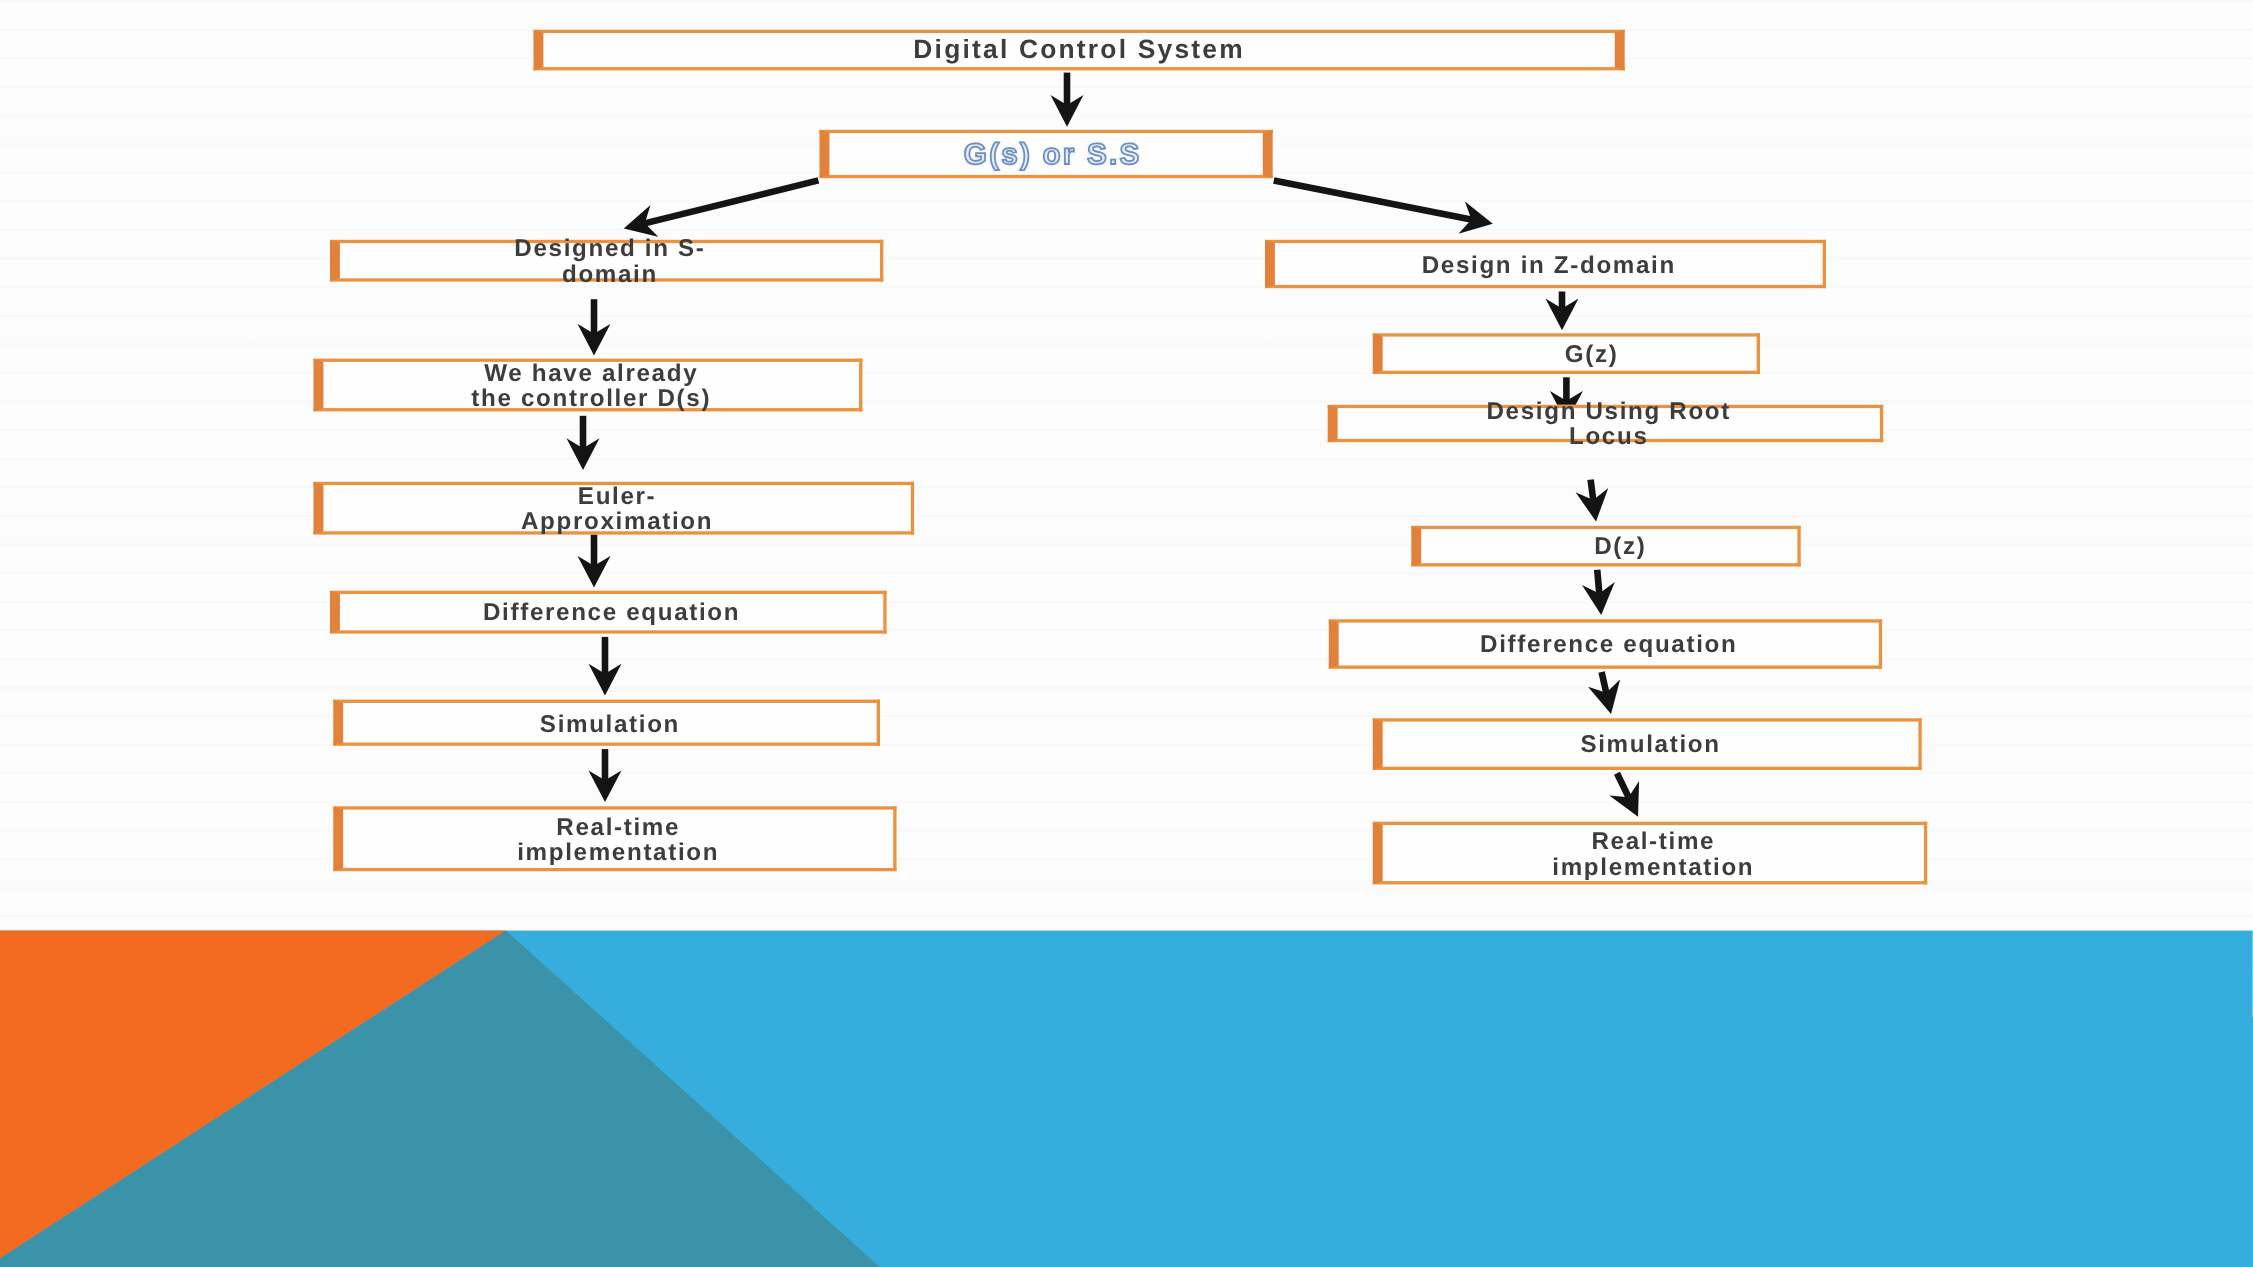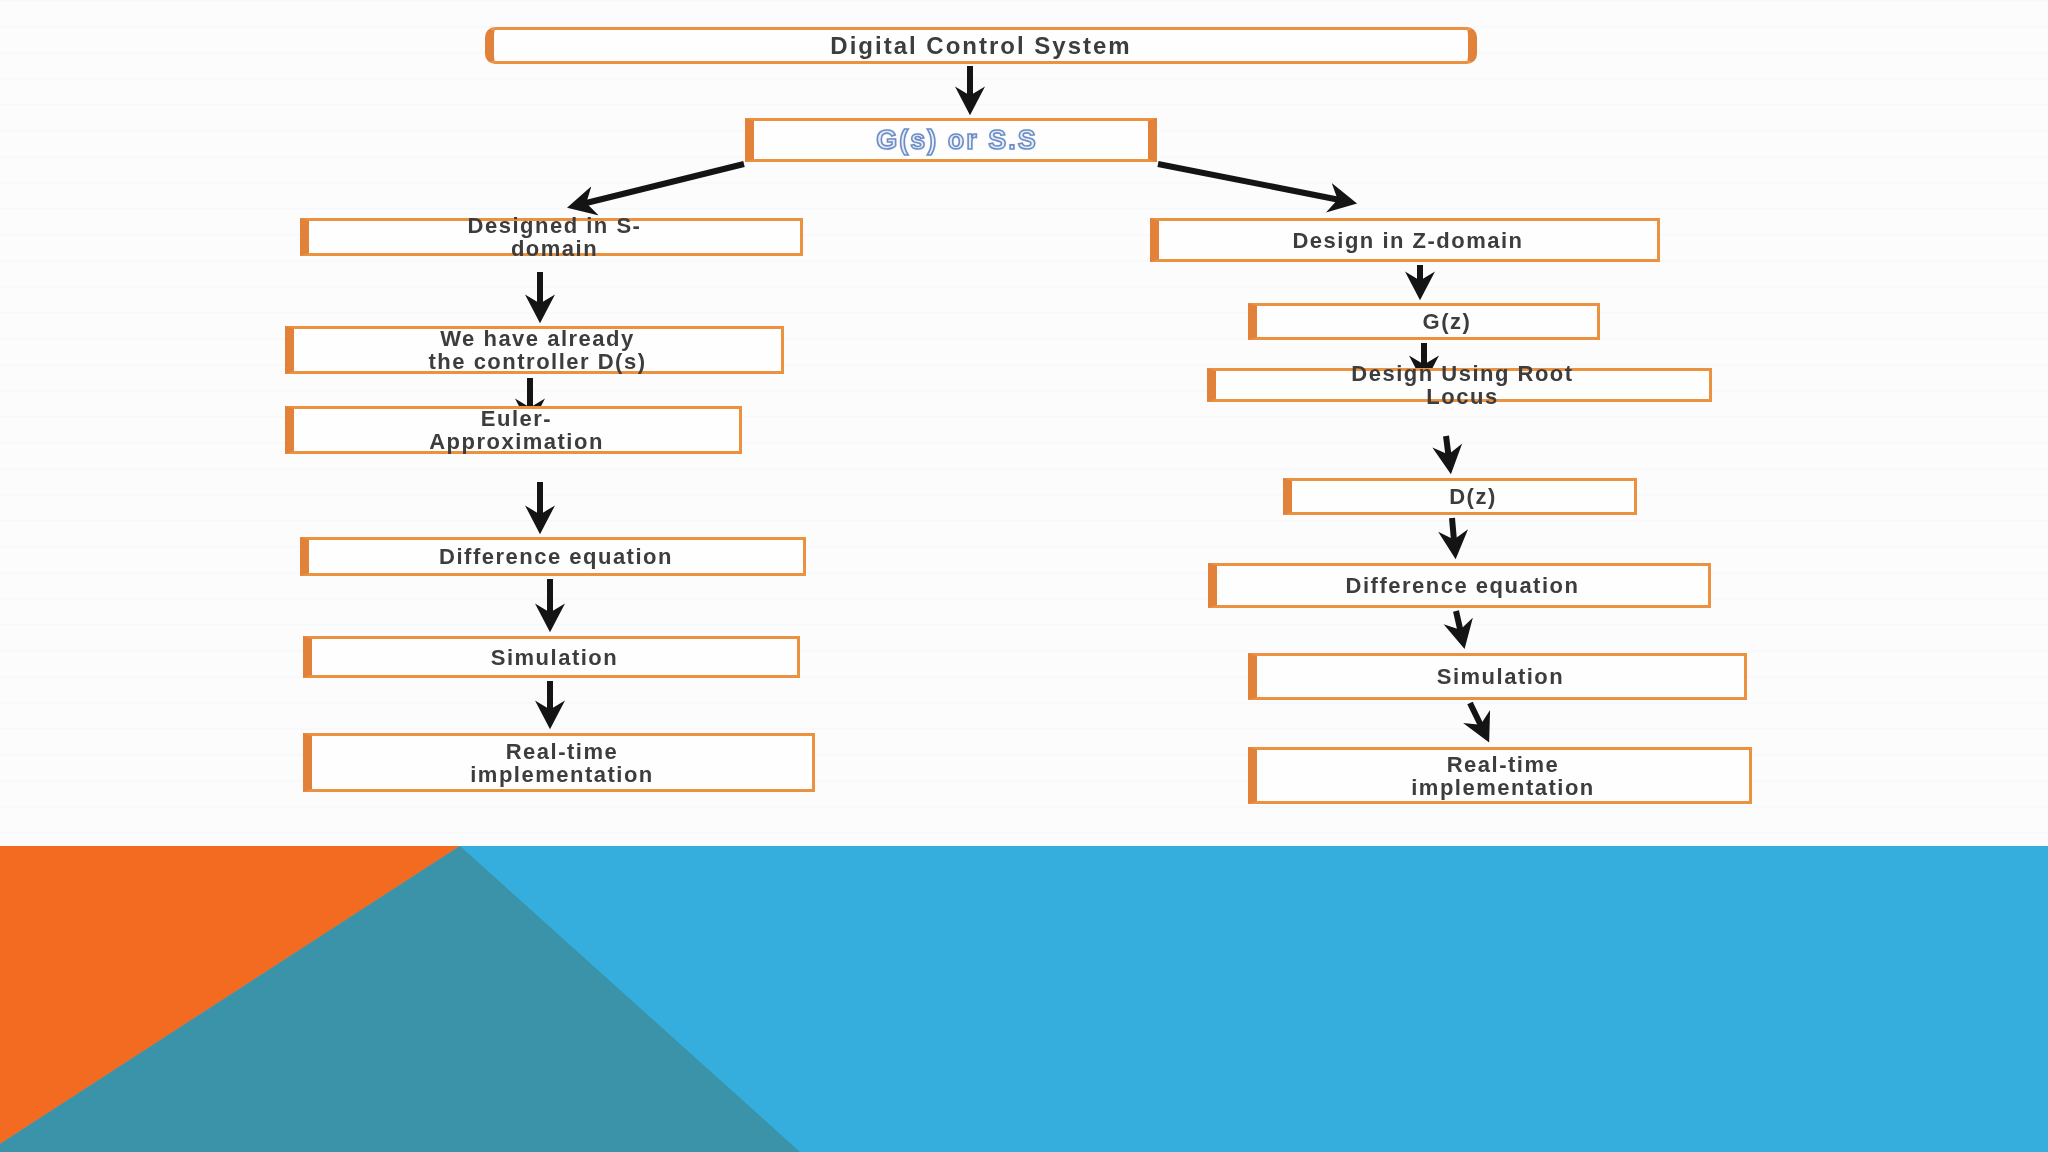--- a/index.html
+++ b/index.html
@@ -6,21 +6,21 @@
   body{width:2048px;height:1152px;overflow:hidden;background:#ffffff;font-family:"Liberation Sans",sans-serif;}
   .slide{position:relative;width:2048px;height:1152px;
     background:#fcfcfd;
     background-image:repeating-linear-gradient(180deg,rgba(210,220,228,0.10) 0px,rgba(210,220,228,0.10) 2px,rgba(255,255,255,0) 2px,rgba(255,255,255,0) 26px);}
   .node{position:absolute;box-sizing:border-box;background:#fefefe;
     border:3px solid #ea9240;border-left:9px solid #e2823a;
     display:flex;align-items:center;justify-content:center;text-align:center;
     color:#3d3d3d;font-weight:700;font-size:22px;line-height:23px;letter-spacing:1.5px;
     white-space:pre-line;}
   .node.thick-right{border-right:9px solid #e2823a;}
-  .node.title{font-size:24px;letter-spacing:2px;border-radius:10px;}
+  .node.title{font-size:24px;letter-spacing:2px;}
   .node.source-node{font-size:27px;letter-spacing:2px;font-weight:800;
     color:#e7edf8;-webkit-text-stroke:1.6px #6d8ec5;text-shadow:0 0 2px rgba(109,142,197,0.55);padding-left:12px;}
   svg{position:absolute;left:0;top:0;}
   .arrows{width:2048px;height:1152px;z-index:1;}
   .node{z-index:2;}
   .banner{width:2048px;height:1152px;z-index:0;}
 </style>
 </head>
 <body>
 
@@ -61,21 +61,21 @@
   <div class="node title thick-right" style="left:485px;top:27px;width:992px;height:37px;">Digital  Control System</div>
 
   <div class="node source-node thick-right" style="left:745px;top:118px;width:412px;height:44px;">G(s)  or S.S</div>
 
   <div class="node" style="left:300px;top:218px;width:503px;height:38px;">Designed in S-
 domain</div>
 
   <div class="node" style="left:285px;top:326px;width:499px;height:48px;">We have already
 the controller D(s)</div>
 
-  <div class="node" style="left:285px;top:406px;width:457px;height:48px;">Euler-
+  <div class="node" style="left:285px;top:438px;width:546px;height:48px;">Euler-
 Approximation</div>
 
   <div class="node" style="left:300px;top:537px;width:506px;height:39px;">Difference equation</div>
 
   <div class="node" style="left:303px;top:636px;width:497px;height:42px;">Simulation</div>
 
   <div class="node" style="left:303px;top:733px;width:512px;height:59px;">Real-time
 implementation</div>
 
   <div class="node" style="left:1150px;top:218px;width:510px;height:44px;text-align:center;">Design in Z-domain</div>

